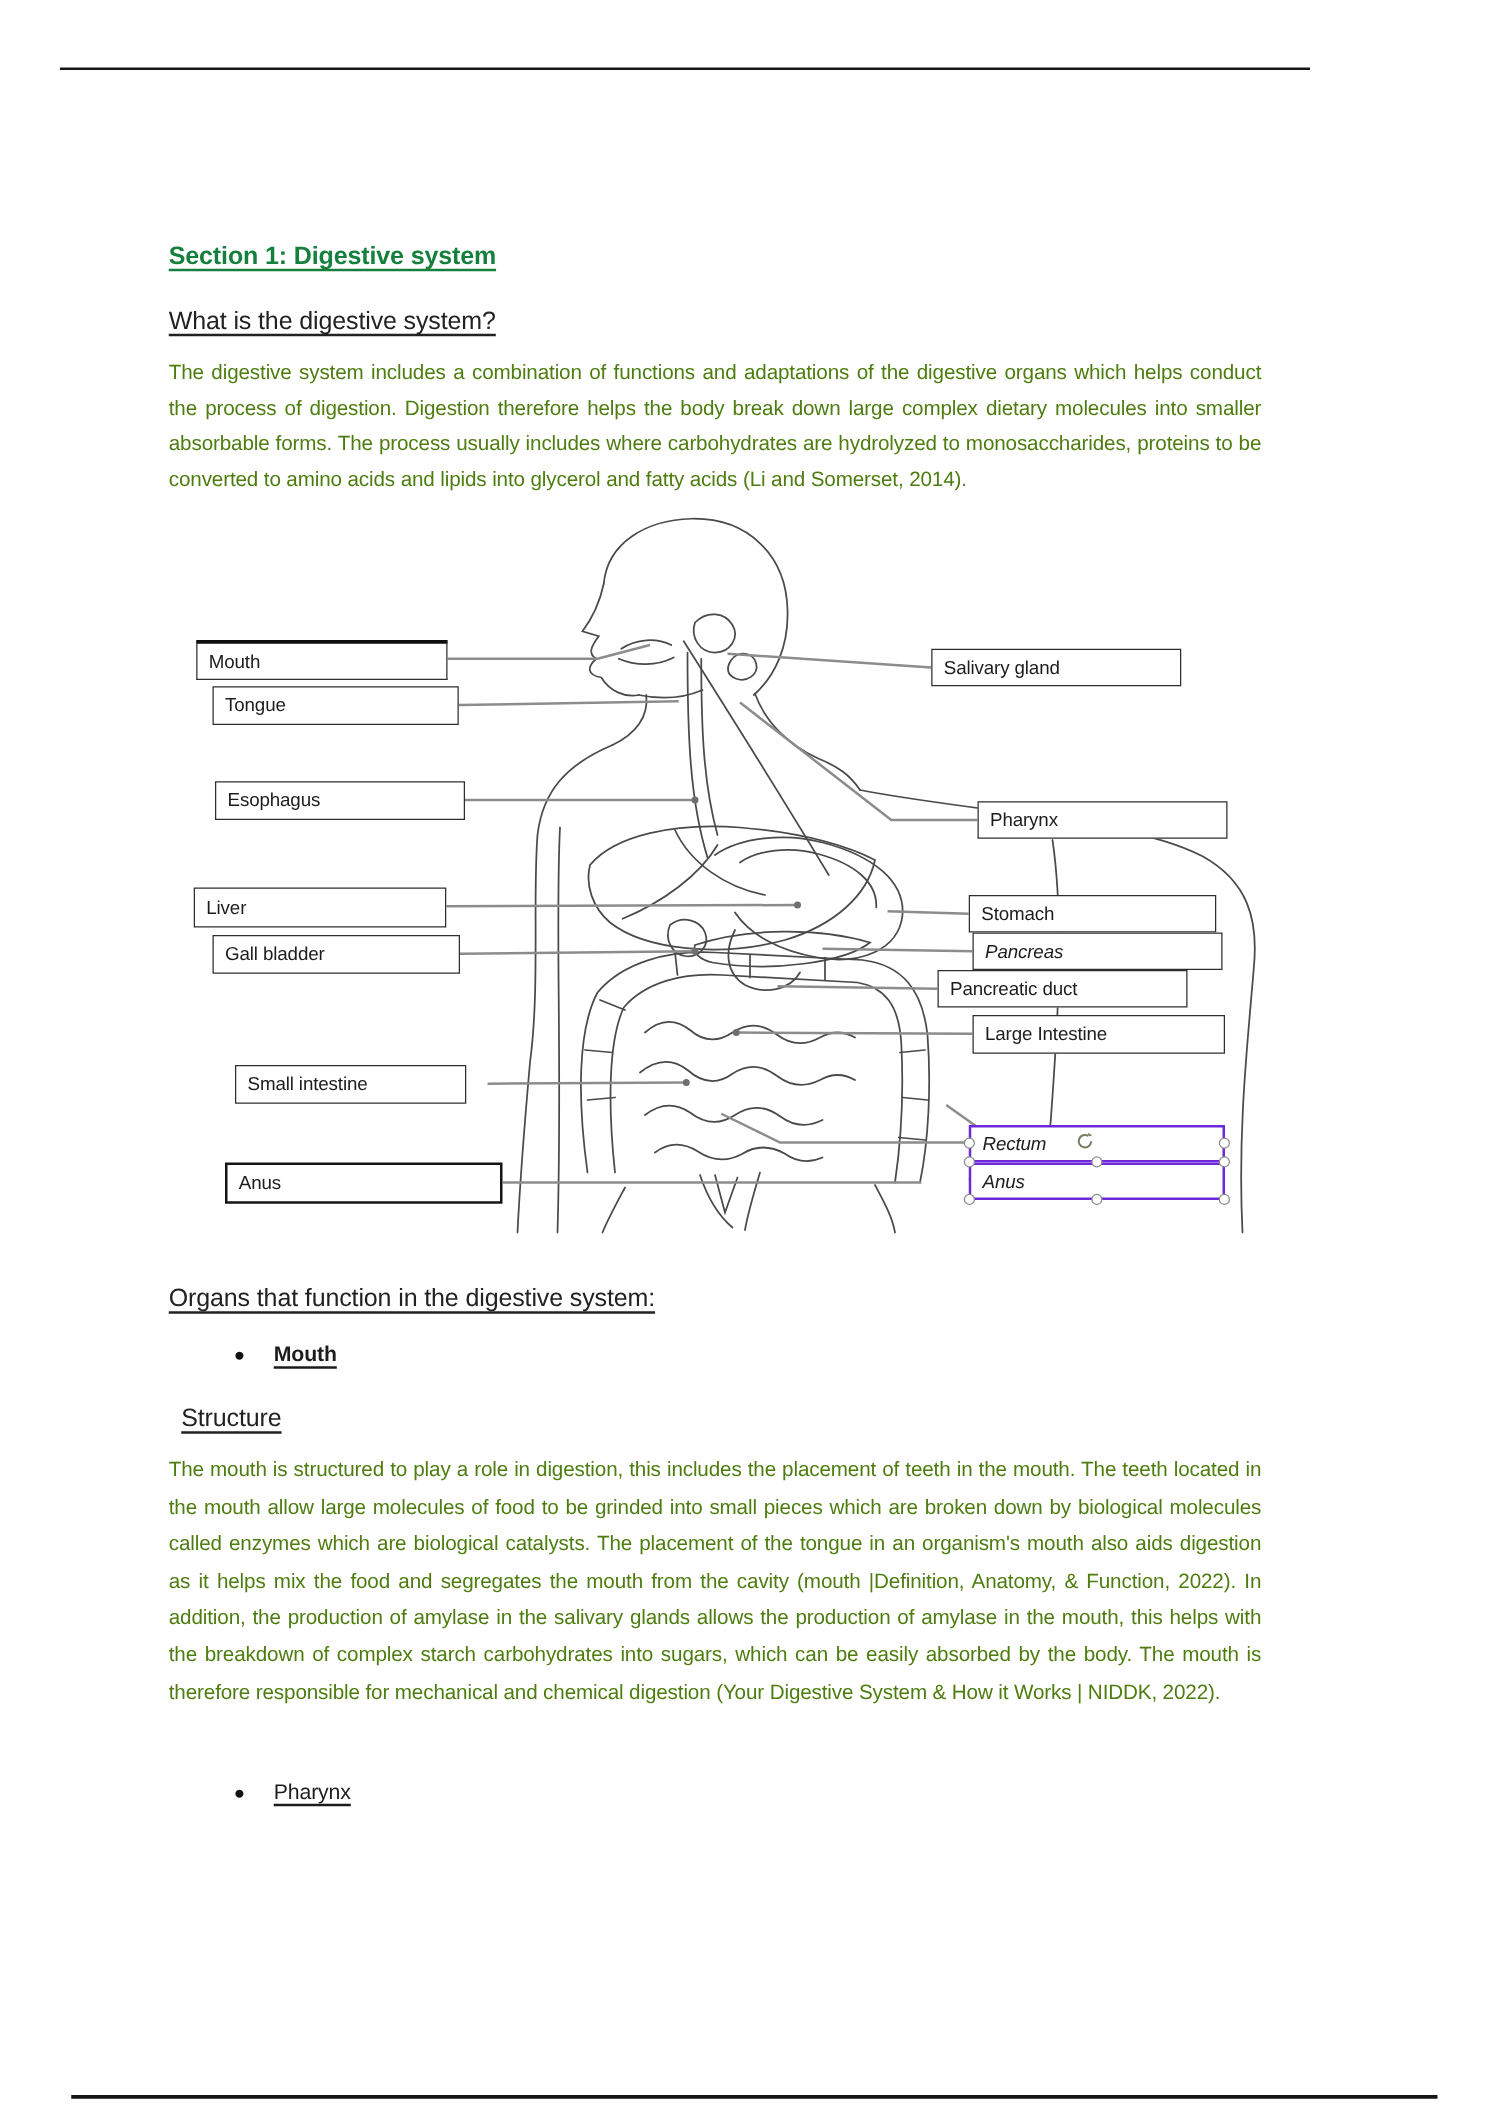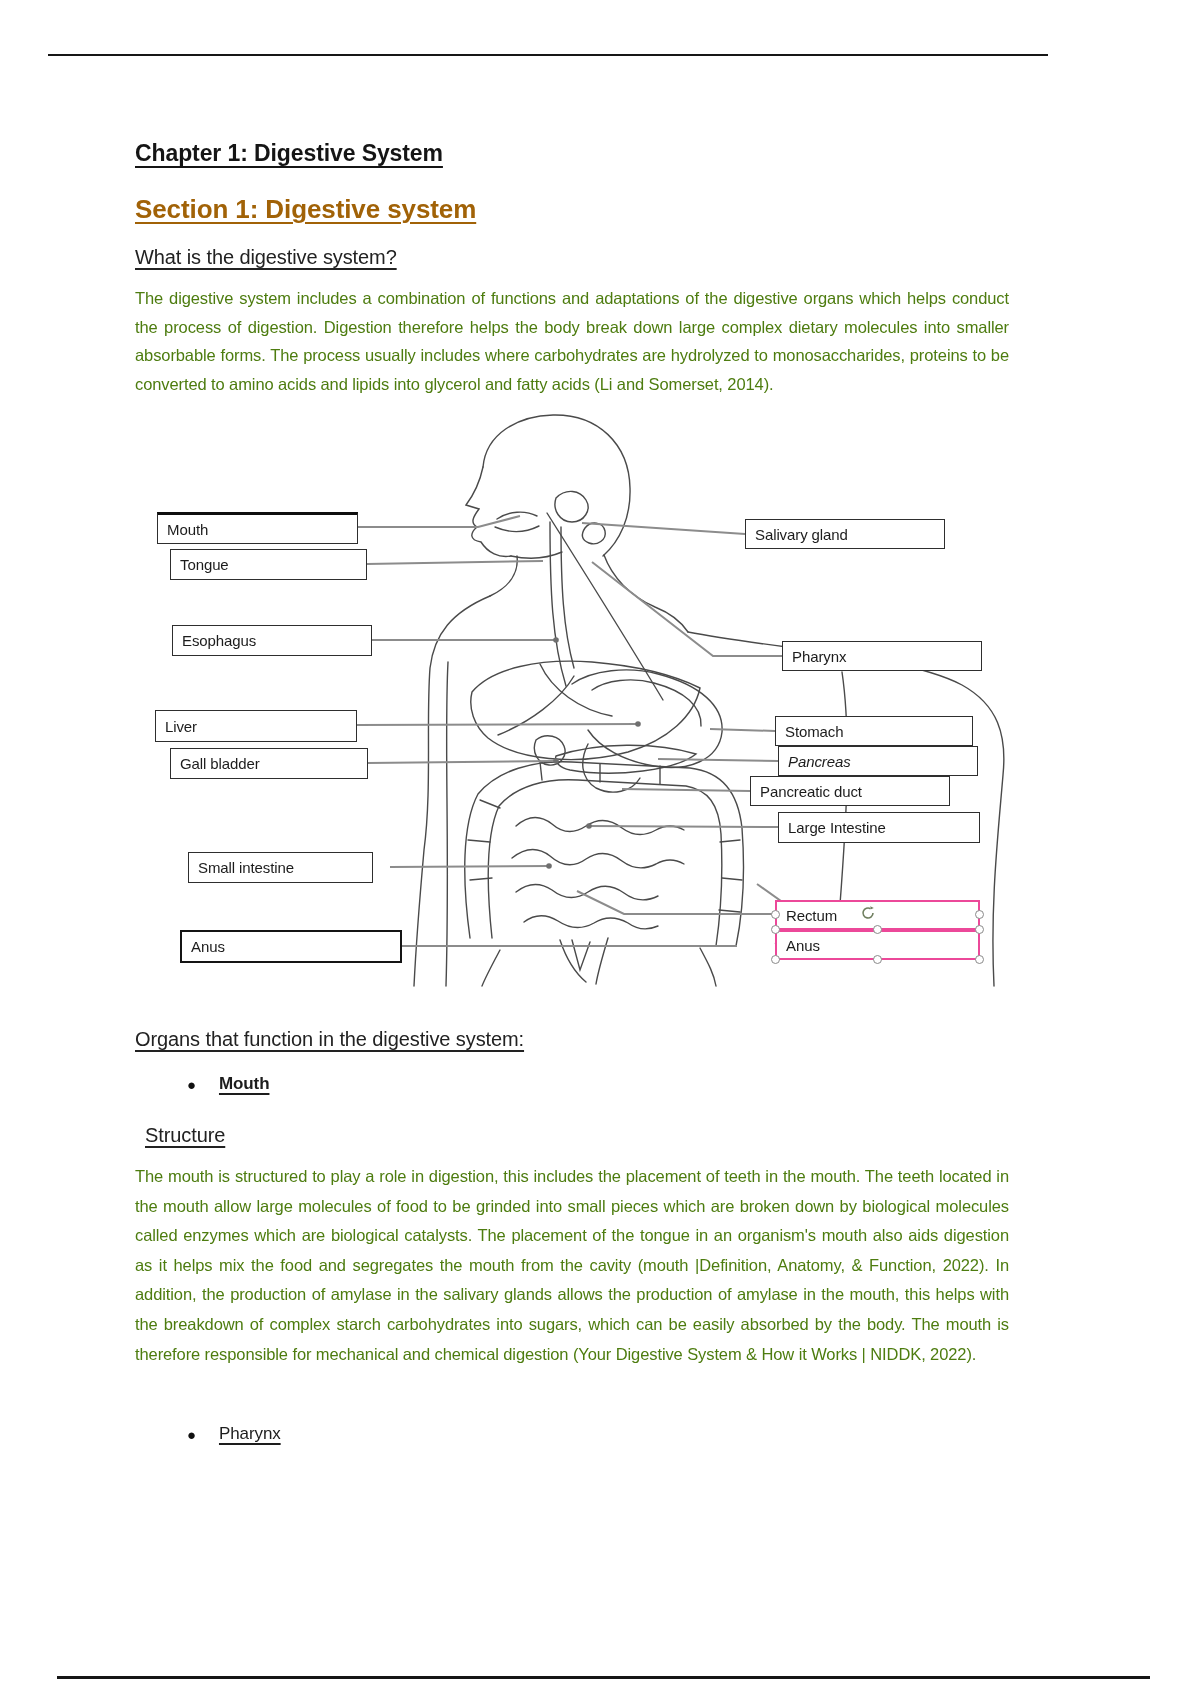--- a/index.html
+++ b/index.html
@@ -8,41 +8,41 @@
     background:#ffffff;overflow:hidden;
     font-family:"Liberation Sans",sans-serif;color:#1f1f1f;
     letter-spacing:-0.1px;
   }
   .rule{position:absolute;background:#161616;}
   .h-chapter{
     position:absolute;left:135px;top:140px;font-size:23px;font-weight:700;
     text-decoration:underline;text-decoration-thickness:2px;text-underline-offset:5px;color:#151515;
   }
   .h-section{
-    position:absolute;left:135px;top:194px;font-size:26px;font-weight:700;
-    text-decoration:underline;text-decoration-thickness:2px;text-underline-offset:4px;color:#a16207;
+    position:absolute;left:135px;top:194px;font-size:20px;font-weight:700;
+    text-decoration:underline;text-decoration-thickness:2px;text-underline-offset:4px;color:#15803d;
   }
   .h-sub{
     position:absolute;left:135px;font-size:20px;font-weight:400;color:#222;
     text-decoration:underline;text-decoration-thickness:1.5px;text-underline-offset:4px;
   }
   .para{
     position:absolute;left:135px;width:874px;font-size:16.5px;color:#4d7c0f;
     text-align:justify;
   }
   .para1{top:284px;line-height:28.5px;}
   .para2{top:1162px;line-height:29.6px;}
   .dlabel{
     position:absolute;background:#fff;border:1.5px solid #2e2e2e;
     font-size:15px;color:#1c1c1c;display:flex;align-items:center;
     padding-left:9px;box-sizing:border-box;
   }
   .dlabel--mouth{border-width:3px 1.5px 1.5px 1.5px;border-top-color:#0e0e0e;}
   .dlabel--anusL{border-width:2.5px;border-color:#141414;}
-  .dlabel--selected{border:2px solid #ec4899;}
+  .dlabel--selected{border:2px solid #6d28d9;font-style:italic;}
   .handle{
     position:absolute;width:9px;height:9px;border-radius:50%;
     background:#fff;border:1.5px solid #8a8a8a;box-sizing:border-box;
   }
   .bullet-row{position:absolute;left:187px;display:flex;align-items:center;}
   .bullet-dot{font-size:15px;color:#111;margin-right:23px;}
   .bullet-label{
     font-size:17px;color:#1d1d1d;
     text-decoration:underline;text-decoration-thickness:1.5px;text-underline-offset:4px;
   }
@@ -51,21 +51,20 @@
   .rotate-icon{position:absolute;left:860px;top:905px;width:16px;height:16px;}
 </style>
 </head>
 <body>
 
 <div class="page">
 
   <div class="rule" style="left:48px;top:54px;width:1000px;height:2px;"></div>
   <div class="rule" style="left:57px;top:1676px;width:1093px;height:3px;"></div>
 
-  <div class="h-chapter">Chapter 1: Digestive System</div>
   <div class="h-section">Section 1: Digestive system</div>
   <div class="h-sub" style="top:246px;">What is the digestive system?</div>
   <div class="para para1">The digestive system includes a combination of functions and adaptations of the digestive organs which helps conduct the process of digestion. Digestion therefore helps the body break down large complex dietary molecules into smaller absorbable forms. The process usually includes where carbohydrates are hydrolyzed to monosaccharides, proteins to be converted to amino acids and lipids into glycerol and fatty acids (Li and Somerset, 2014).</div>
 
   <svg class="fig-svg" width="1200" height="1700" viewBox="0 0 1200 1700">
     <g stroke="#4a4a4a" stroke-width="1.4" fill="none" stroke-linecap="round">
 
       <path d="M483,467 C486,434 517,416 553,415 C598,414 629,444 630,488 C631,517 620,541 603,556"></path>
       <path d="M483,467 C479,486 472,497 466,505 L479,509 C473,517 470,523 477,527 C470,533 469,540 481,542 C488,553 499,558 511,556"></path>
       <path d="M511,556 C530,560 548,558 562,552"></path>

